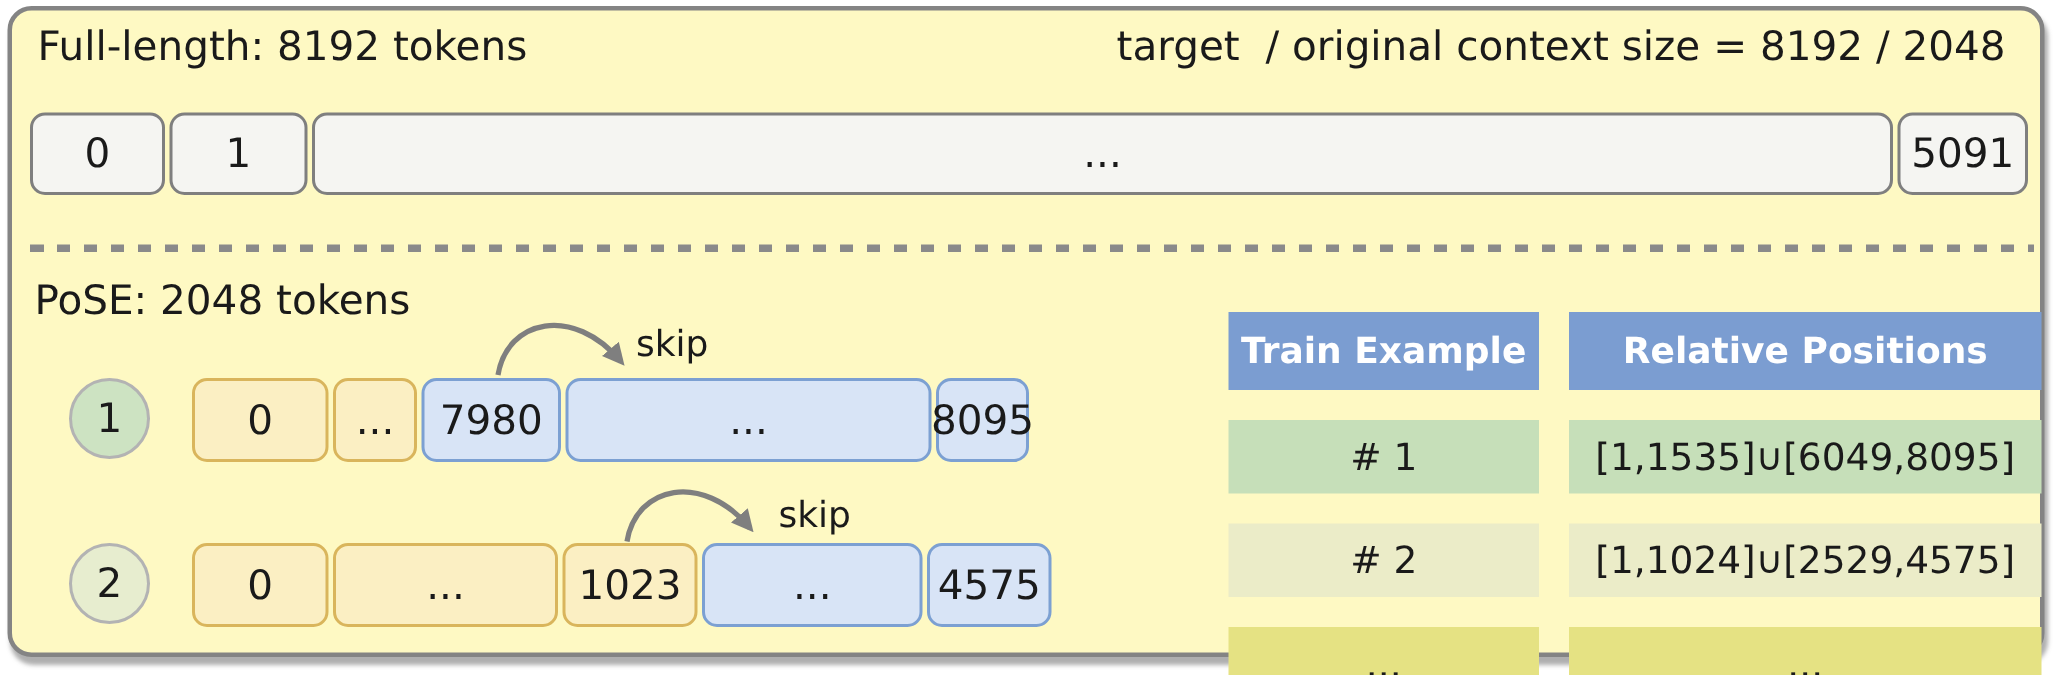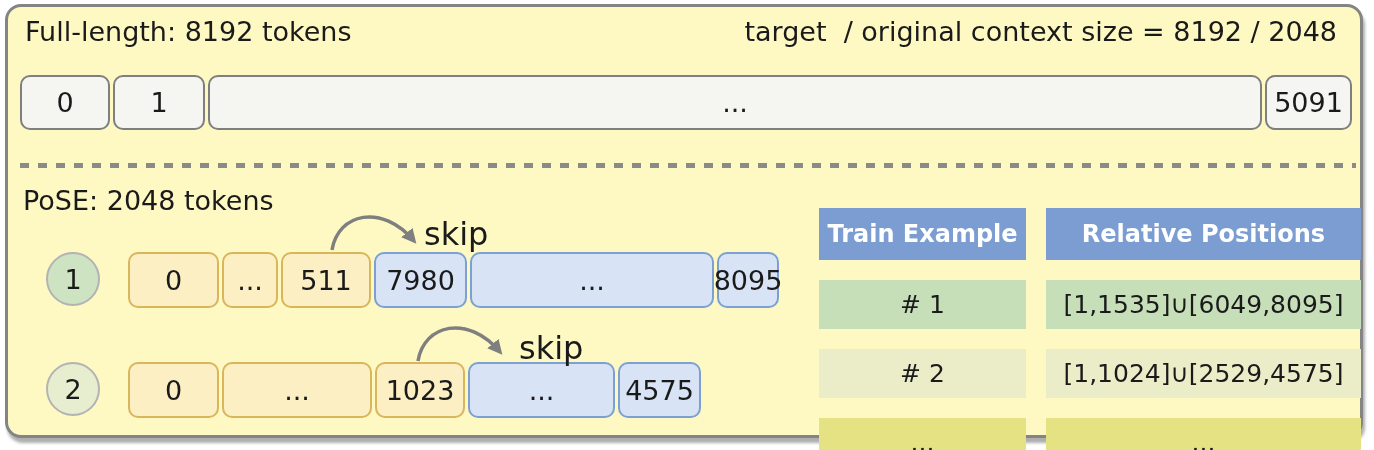--- a/index.html
+++ b/index.html
@@ -58,21 +58,21 @@
   .chunk-row.r1 { top: 245px; }
   .chunk-row.r2 { top: 355px; }
   .chunk {
     box-sizing: border-box; height: 56px; border-radius: 10px;
     display: flex; align-items: center; justify-content: center;
     font-size: 27px;
   }
   .chunk.yellow { background: #fbefc3; border: 2.5px solid #d9b55c; }
   .chunk.blue   { background: #d8e4f6; border: 2.5px solid #7ca0d2; }
 
-  .skip-lbl { position: absolute; font-size: 32px; }
+  .skip-lbl { position: absolute; font-size: 24px; }
   .skip-lbl.s1 { left: 416px; top: 208px; }
   .skip-lbl.s2 { left: 511px; top: 322px; }
 
   .arrows { position: absolute; left: 0; top: 0; width: 1352px; height: 428px; pointer-events: none; }
 
   
   .train-table {
     position: absolute; left: 811px; top: 201px;
     display: grid;
     grid-template-columns: 207px 315px;
@@ -104,21 +104,20 @@
   </div>
 
   <div class="divider"></div>
 
   <div class="lbl pose-lbl">PoSE: 2048 tokens</div>
 
   <div class="badge r1">1</div>
   <div class="chunk-row r1">
     <div class="chunk yellow" style="width:91px">0</div>
     <div class="chunk yellow" style="width:56px">...</div>
-    <div class="chunk yellow" style="width:90px">511</div>
     <div class="chunk blue" style="width:93px">7980</div>
     <div class="chunk blue" style="width:244px">...</div>
     <div class="chunk blue" style="width:62px">8095</div>
   </div>
   <div class="skip-lbl s1">skip</div>
 
   <div class="badge r2">2</div>
   <div class="chunk-row r2">
     <div class="chunk yellow" style="width:91px">0</div>
     <div class="chunk yellow" style="width:150px">...</div>

